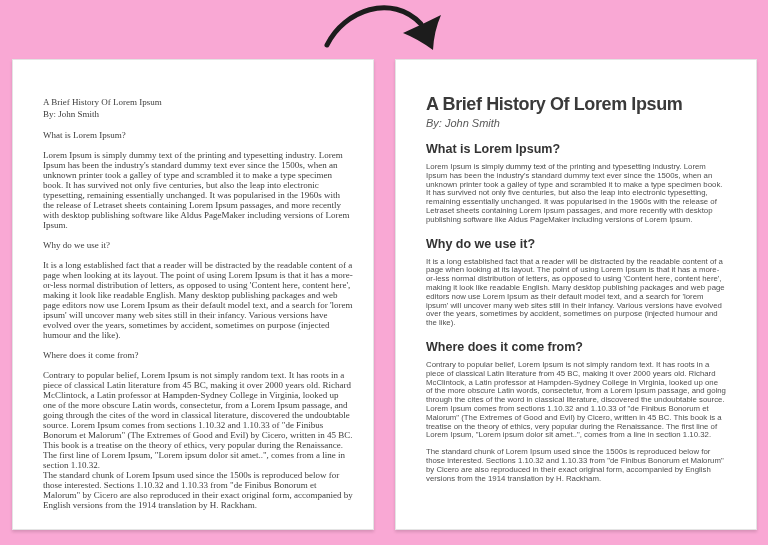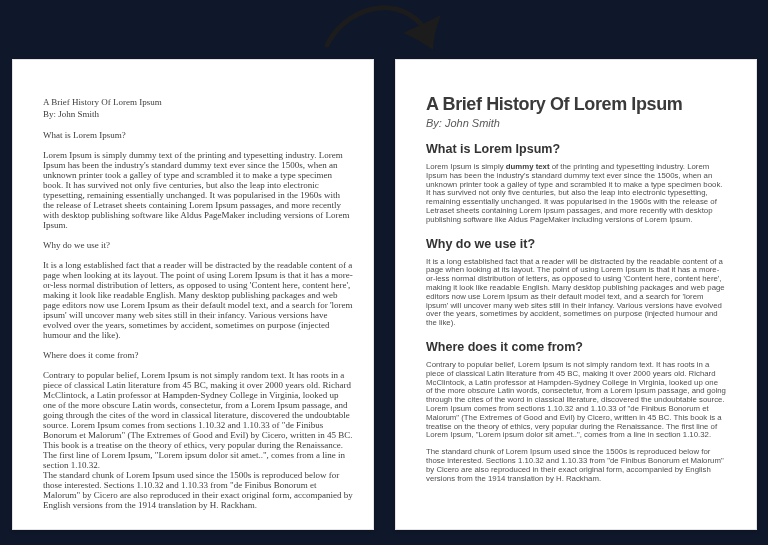--- a/index.html
+++ b/index.html
@@ -1,19 +1,19 @@
 <!DOCTYPE html>
 <html><head>
 <meta charset="utf-8">
 <style>
   html,body{margin:0;padding:0;background:#ffffff;}
   body{width:768px;height:545px;overflow:hidden;position:relative;
        font-family:"Liberation Sans",sans-serif;
        -webkit-font-smoothing:antialiased;}
-  .stage{position:relative;width:768px;height:545px;background:#0f172a;}
+  .stage{position:relative;width:768px;height:545px;background:#f9a8d4;}
 
   
   .arrow-svg{position:absolute;left:300px;top:0;width:160px;height:58px;}
 
   
   .page{position:absolute;top:59px;height:471px;box-sizing:border-box;
         background:#ffffff;border:1px solid #e4e4e4;
         box-shadow:0 2px 3px rgba(0,0,0,0.14);}
 
   
@@ -29,21 +29,21 @@
   
   .page.right{left:395px;width:362px;padding:33px 30px 0 30px;
               color:#4f4f4f;font-size:7.8px;line-height:8.8px;}
   .page.right h1{margin:0 0 1px;font-size:18px;line-height:22px;color:#3a3a3a;
                  letter-spacing:-0.4px;white-space:nowrap;font-weight:700;}
   .rp-byline{font-size:11px;line-height:14px;font-style:italic;color:#595959;
              margin:0 0 12px;}
   .page.right h2{margin:12px 0 6px;font-size:12.5px;line-height:15px;
                  color:#333333;font-weight:700;}
   .page.right p{margin:0 0 8px;}
-  .page.right strong{font-weight:700;color:#404040;}
+  .page.right strong{font-weight:400;color:#404040;}
 </style>
 </head>
 <body>
 
 <div class="stage">
 
   <svg class="arrow-svg" viewBox="0 0 160 58" aria-hidden="true">
     <path d="M27 45 C 44 10, 92 -7, 121 24" fill="none" stroke="#1c1c1c" stroke-width="5" stroke-linecap="round"></path>
     <path d="M141 15 Q123 24 103 33 Q118 39 133 50 Q134 31 141 15 Z" fill="#1c1c1c"></path>
   </svg>

